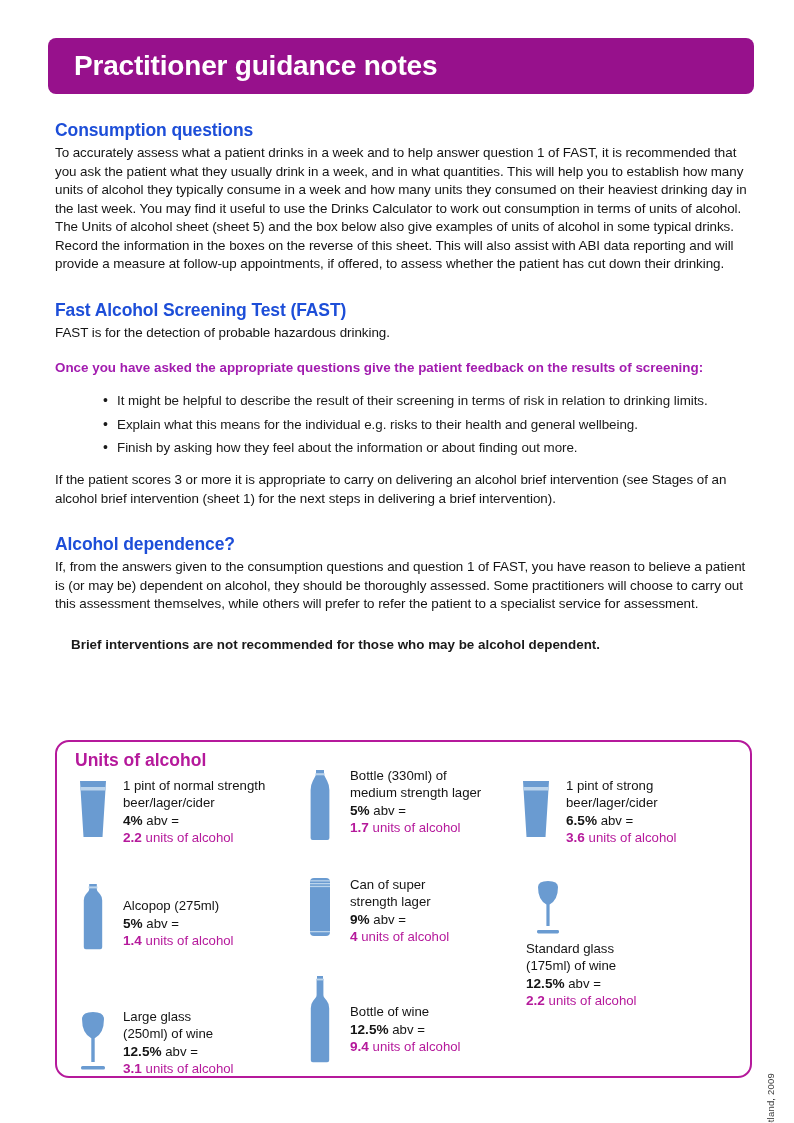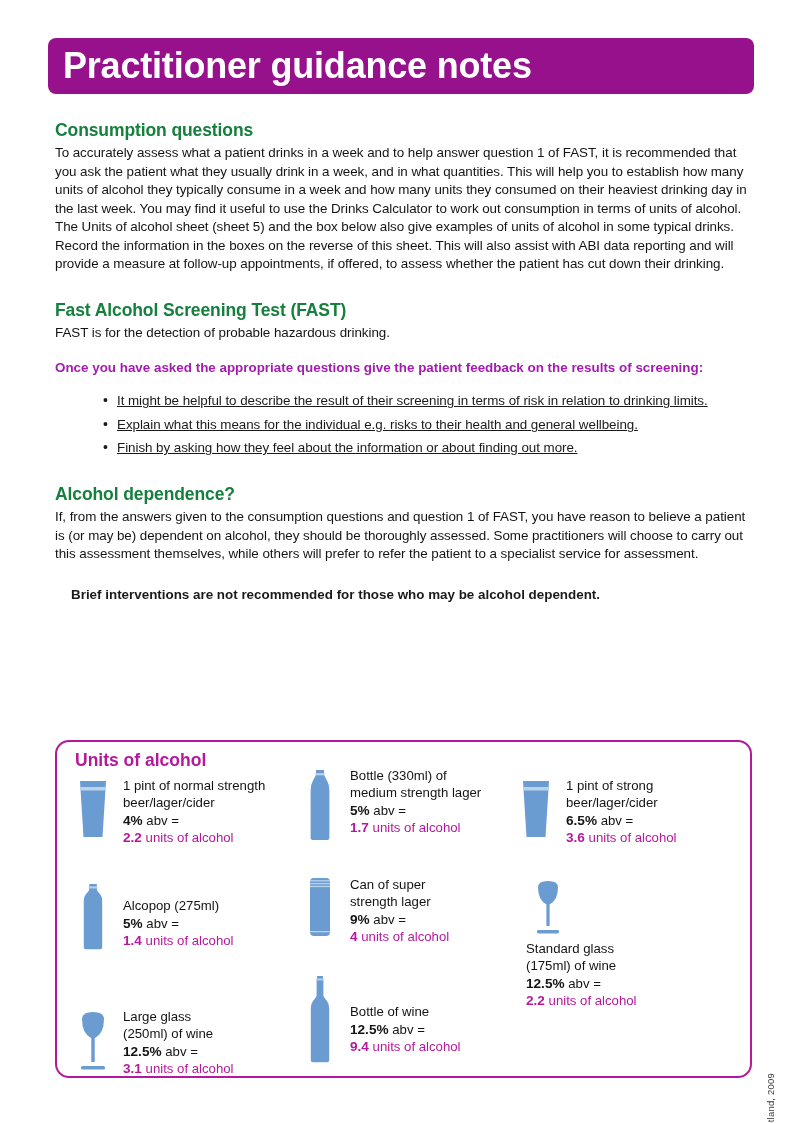--- a/index.html
+++ b/index.html
@@ -21,36 +21,36 @@
     position: absolute;
     left: 48px; top: 38px;
     width: 706px; height: 56px;
     background: #97118C;
     border-radius: 8px;
     display: flex;
     align-items: center;
   }
   .banner-title {
     color: #ffffff;
-    font-size: 36px;
+    font-size: 28px;
     font-weight: bold;
     letter-spacing: -0.2px;
-    padding-left: 15px;
+    padding-left: 26px;
     line-height: 1;
   }
 
   
   .content {
     position: absolute;
     left: 55px; top: 120px;
     width: 700px;
   }
 
   h2.sec {
-    color: #15803d;
+    color: #1d4ed8;
     font-size: 17.5px;
     font-weight: bold;
     margin: 0 0 3px 0;
     line-height: 1.2;
     letter-spacing: -0.1px;
   }
   h2.sec.sp { margin-top: 26px; }
 
   p.body {
     font-size: 13.4px;
@@ -74,21 +74,20 @@
     padding-left: 48px;
     list-style: none;
   }
   ul.bullets li {
     font-size: 13.4px;
     line-height: 1.38;
     margin-bottom: 5px;
     position: relative;
     padding-left: 14px;
     letter-spacing: -0.05px;
-    text-decoration: underline;
   }
   ul.bullets li::before {
     content: "\2022";
     position: absolute;
     left: 0; top: -1px;
     font-size: 14px;
   }
 
   p.bold-note {
     font-size: 13.4px;
@@ -186,20 +185,21 @@
     <h2 class="sec sp">Fast Alcohol Screening Test (FAST)</h2>
     <p class="body">FAST is for the detection of probable hazardous drinking.</p>
     <p class="lead-purple">Once you have asked the appropriate questions give the patient feedback on the results of screening:</p>
 
     <ul class="bullets">
       <li>It might be helpful to describe the result of their screening in terms of risk in relation to drinking limits.</li>
       <li>Explain what this means for the individual e.g. risks to their health and general wellbeing.</li>
       <li>Finish by asking how they feel about the information or about finding out more.</li>
     </ul>
 
+    <p class="body gap">If the patient scores 3 or more it is appropriate to carry on delivering an alcohol brief intervention (see Stages of an alcohol brief intervention (sheet 1) for the next steps in delivering a brief intervention).</p>
 
     <h2 class="sec sp">Alcohol dependence?</h2>
     <p class="body">If, from the answers given to the consumption questions and question 1 of FAST, you have reason to believe a patient is (or may be) dependent on alcohol, they should be thoroughly assessed. Some practitioners will choose to carry out this assessment themselves, while others will prefer to refer the patient to a specialist service for assessment.</p>
     <p class="bold-note">Brief interventions are not recommended for those who may be alcohol dependent.</p>
   </div>
 
   <div class="units-box">
     <div class="units-title">Units of alcohol</div>
 
     <div class="grid">

